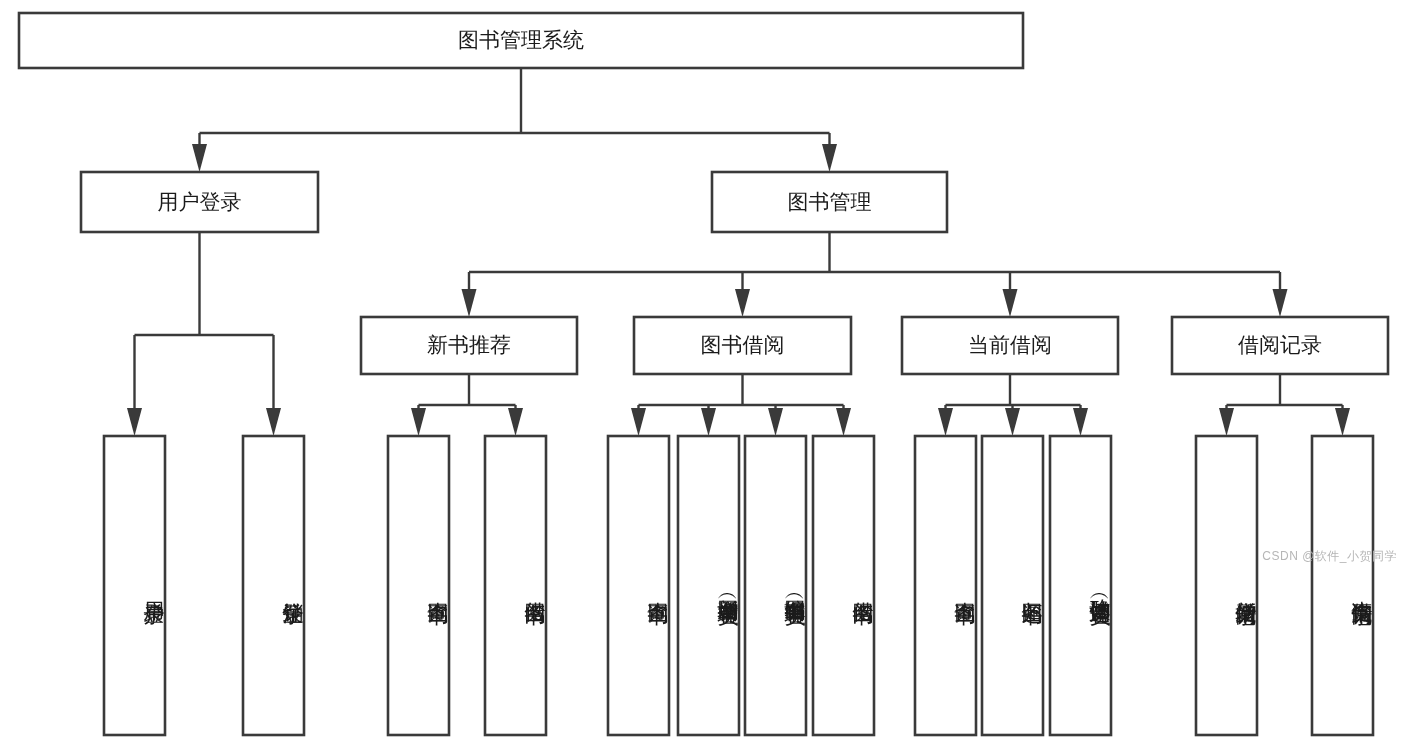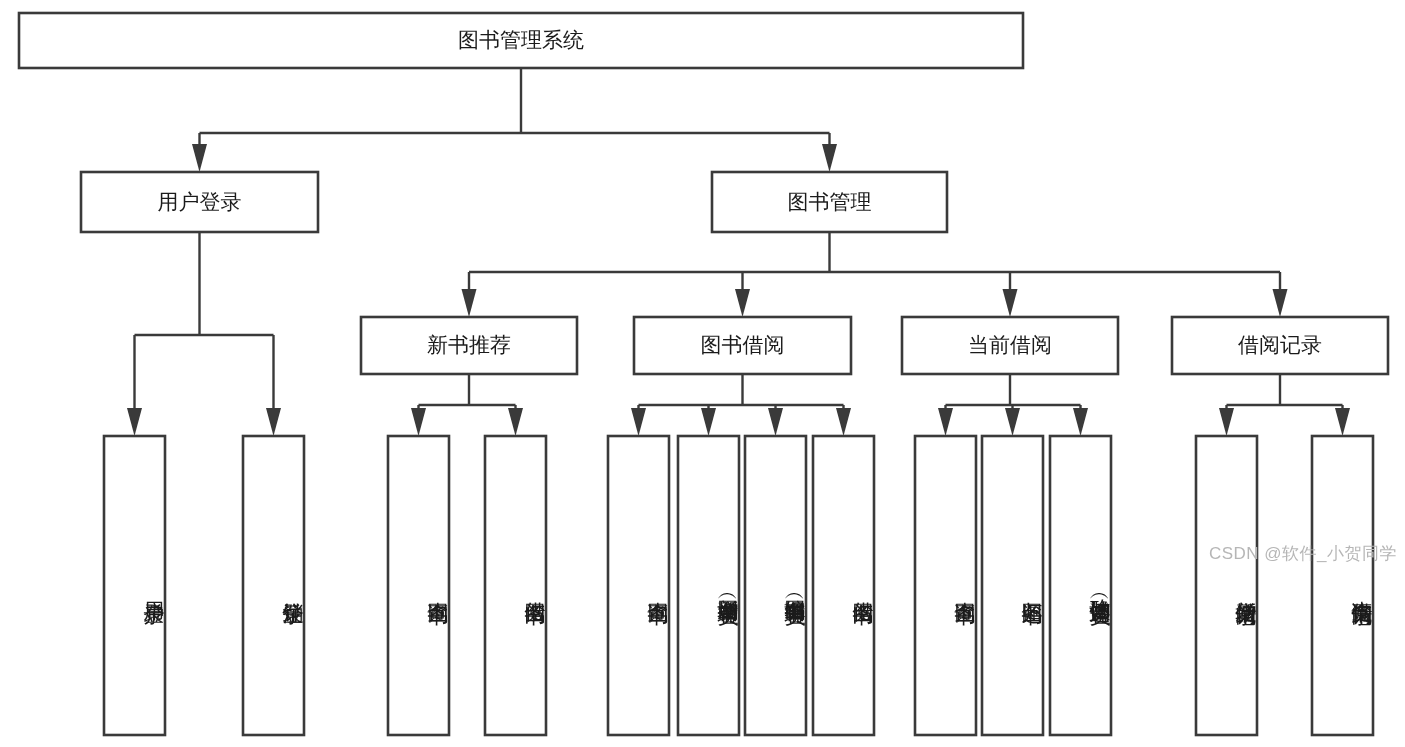--- a/index.html
+++ b/index.html
@@ -62,21 +62,21 @@
     align-items: flex-start;
     justify-content: center;
     white-space: nowrap;
     pointer-events: none;
   }
   .watermark {
     position: absolute;
     right: 8px;
     bottom: 6px;
     font-family: "Liberation Sans", "DejaVu Sans", sans-serif;
-    font-size: 17px;
+    font-size: 12px;
     color: #b6b6b6;
     white-space: nowrap;
     letter-spacing: 0.5px;
   }
 </style>
 </head>
 <body>
 
 <div id="diagram-root">
   <svg id="tree-svg" viewBox="0 0 1405 747" xmlns="http://www.w3.org/2000/svg">

